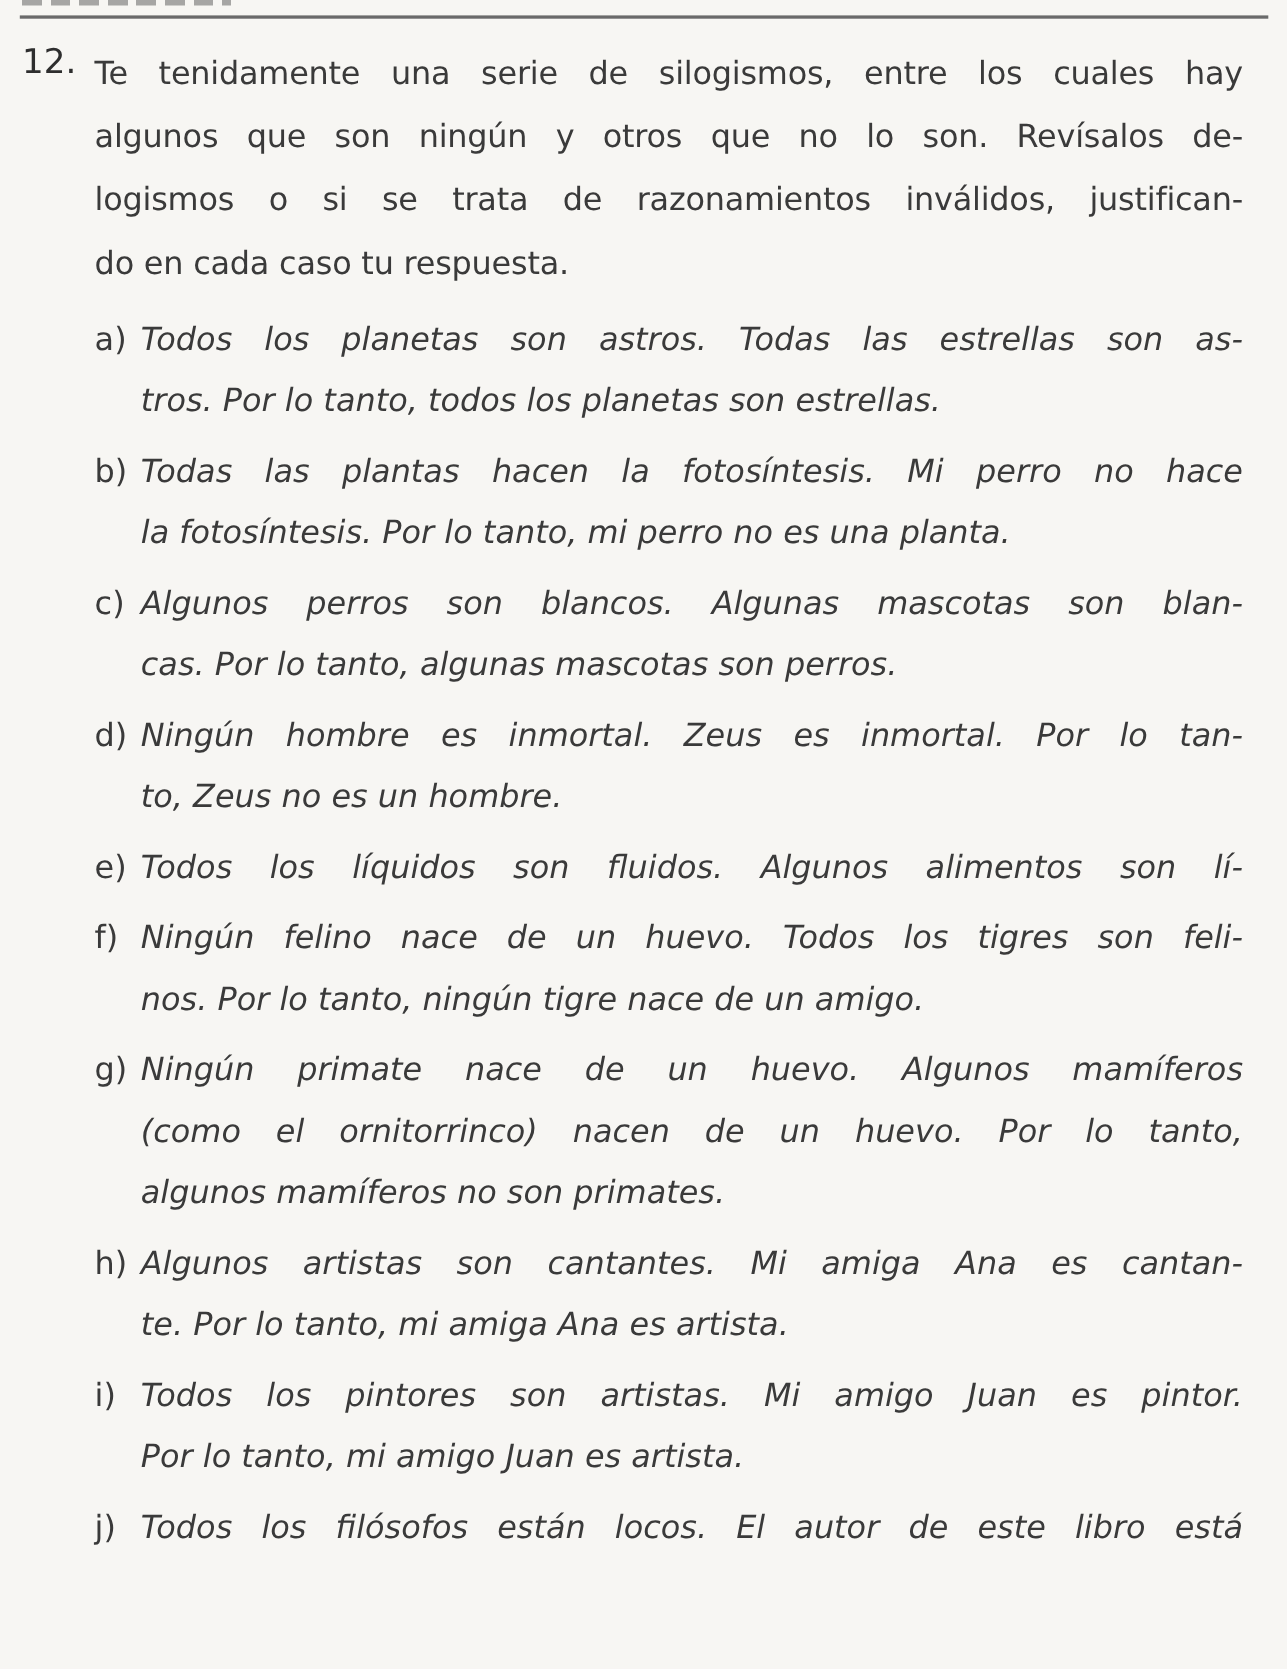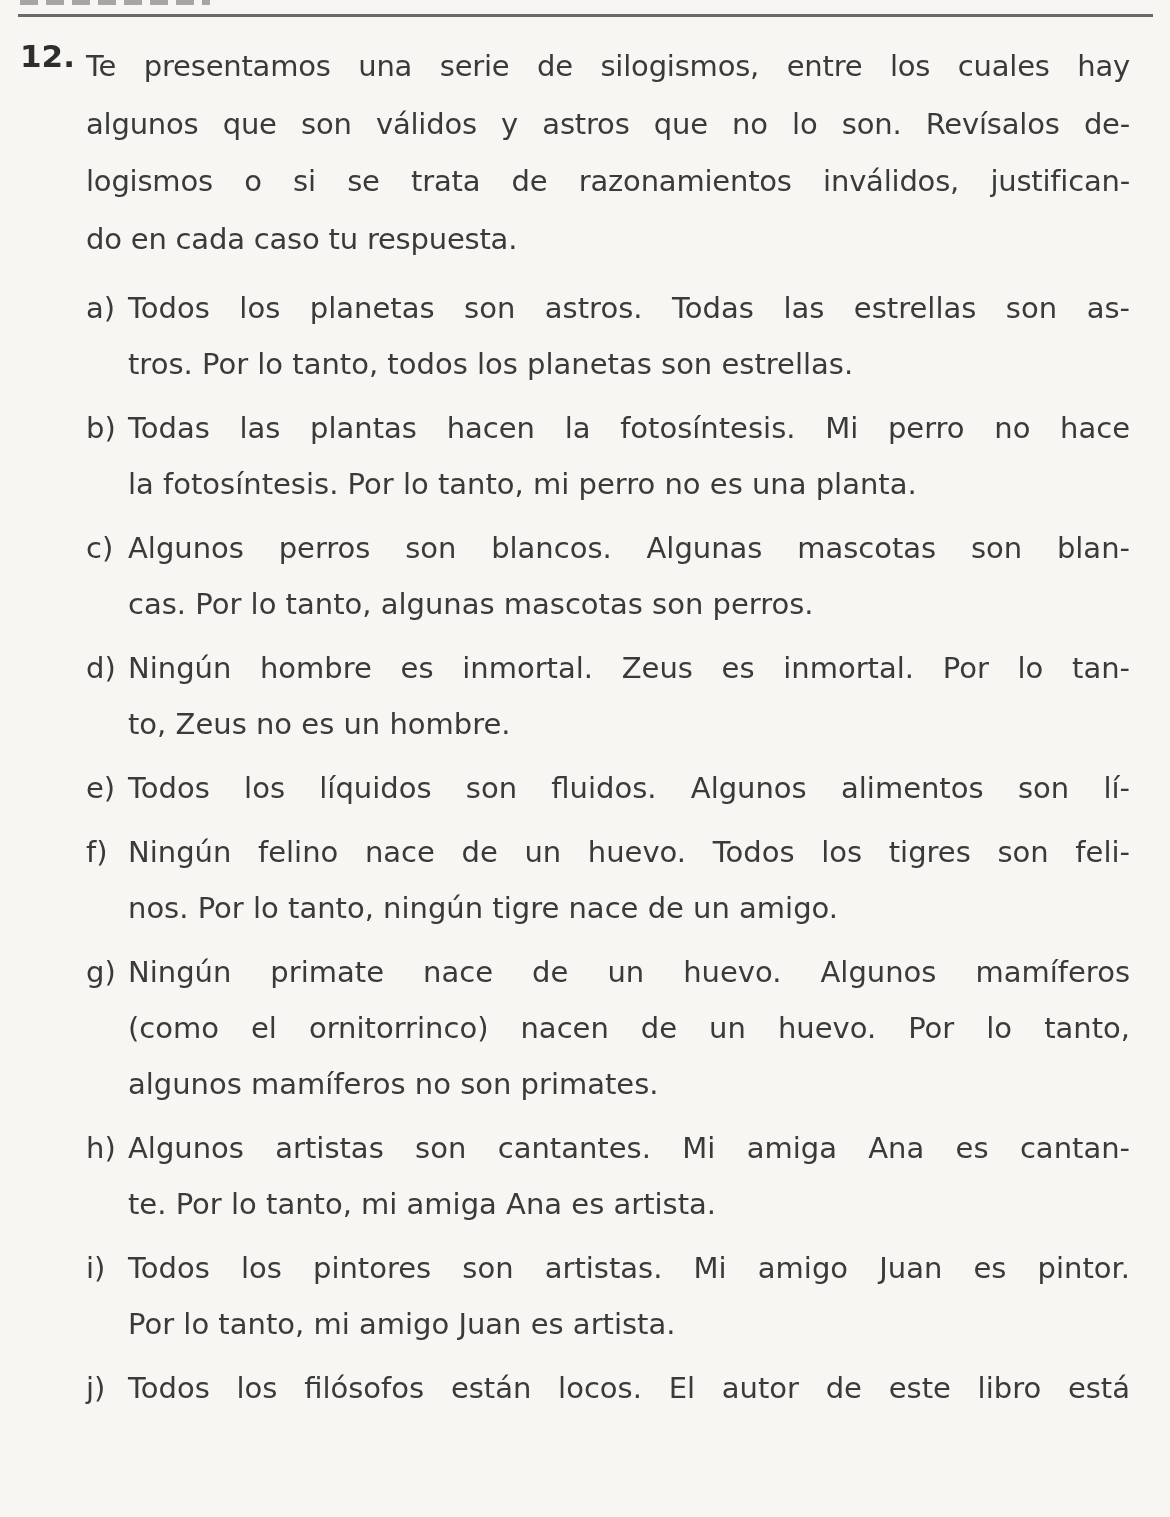--- a/index.html
+++ b/index.html
@@ -17,44 +17,44 @@
   .header-ghost {
     position:absolute; left:20px; top:0; width:190px; height:5px;
     background:repeating-linear-gradient(90deg,#555 0 18px,transparent 18px 26px);
     opacity:.5;
   }
   .exercise {
     position:absolute; left:20px; top:38px; width:1110px;
   }
   .num {
     position:absolute; left:0; top:0;
-    font-weight:bold; font-size:31px; color:#2e2e2e;
+    font-weight:normal; font-size:31px; color:#2e2e2e;
   }
   .intro {
     margin-left:66px; font-size:29px; line-height:57.5px;
     text-align:justify; letter-spacing:-0.2px;
   }
   .line { display:block; text-align:justify; text-align-last:justify; white-space:nowrap; }
   .line.last { text-align-last:left; }
   .items { margin-top:12px; }
   .item { position:relative; margin-left:66px; margin-bottom:8px; font-size:29px; line-height:56px; }
   .item .label { position:absolute; left:0; top:0; }
-  .item .body { margin-left:42px; }
+  .item .body { margin-left:42px;font-style:italic; }
 </style>
 </head>
 <body>
 
 <div class="header-ghost"></div>
 <div class="top-rule"></div>
 
 <div class="exercise">
   <span class="num">12.</span>
   <div class="intro">
-    <span class="line">Te presentamos una serie de silogismos, entre los cuales hay</span>
-    <span class="line">algunos que son válidos y astros que no lo son. Revísalos de-</span>
+    <span class="line">Te tenidamente una serie de silogismos, entre los cuales hay</span>
+    <span class="line">algunos que son ningún y otros que no lo son. Revísalos de-</span>
     <span class="line">logismos o si se trata de razonamientos inválidos, justifican-</span>
     <span class="line last">do en cada caso tu respuesta.</span>
   </div>
 
   <div class="items">
     <div class="item">
       <span class="label">a)</span>
       <div class="body">
         <span class="line">Todos los planetas son astros. Todas las estrellas son as-</span>
         <span class="line last">tros. Por lo tanto, todos los planetas son estrellas.</span>

